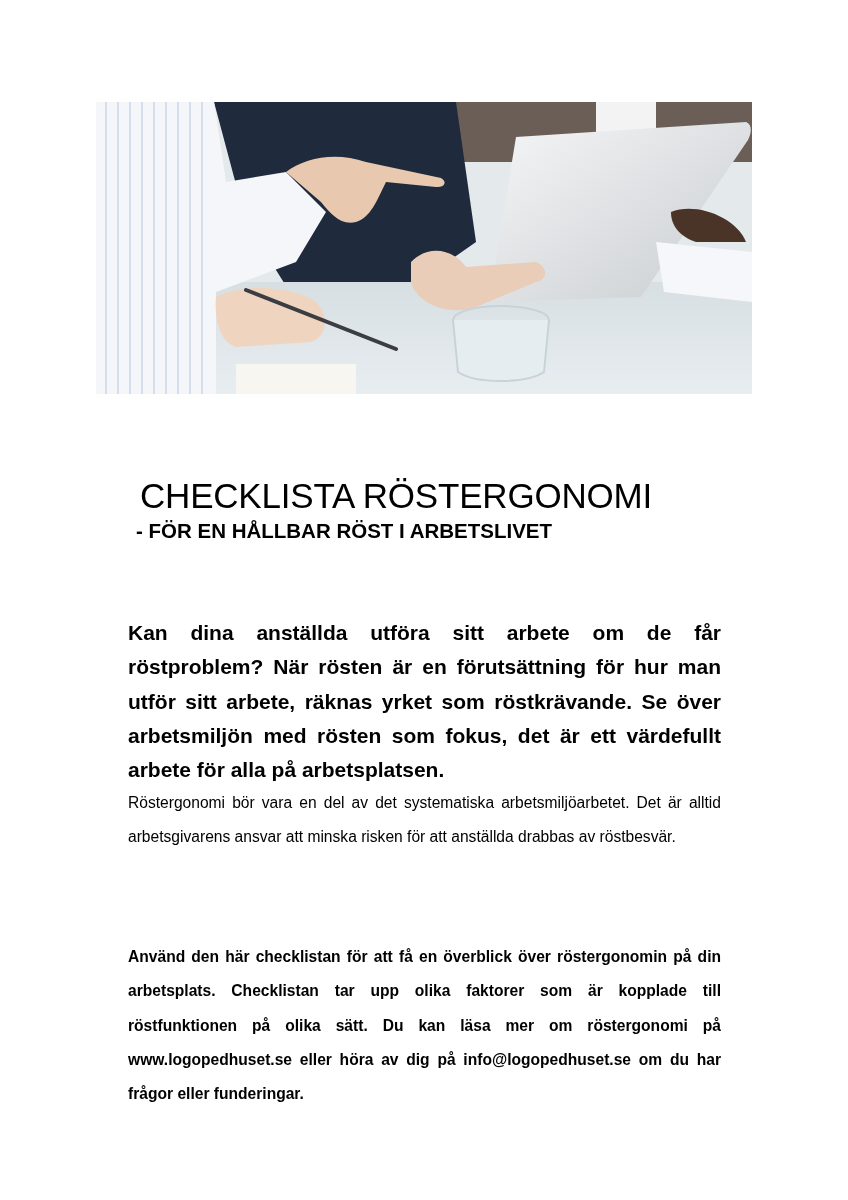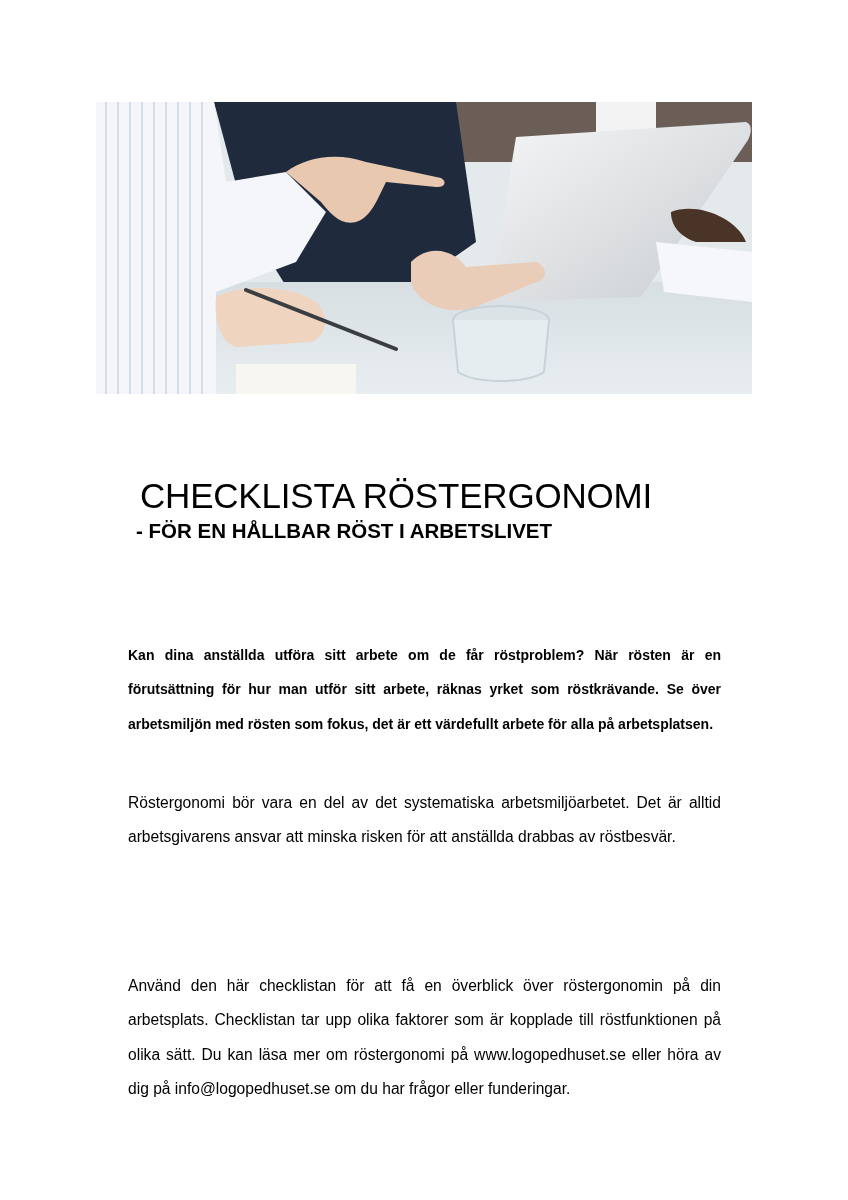--- a/index.html
+++ b/index.html
@@ -9,23 +9,23 @@
     .hero { position: absolute; left: 96px; top: 102px; width: 656px; height: 292px; overflow: hidden;
             background: linear-gradient(180deg, #dfe6ea 0%, #e9eef1 60%, #dfe5e8 100%); }
     .hero svg { display: block; width: 100%; height: 100%; }
 
     .title { position: absolute; left: 128px; top: 464px; font-size: 35px; letter-spacing: -0.2px;
              font-weight: normal; margin: 12px; white-space: nowrap; }
     .subtitle { position: absolute; left: 128px; top: 511px; font-size: 20.5px; margin: 8px; white-space: nowrap; }
 
     .para { position: absolute; left: 128px; width: 593px; margin: 0; font-size: 15.6px;
             line-height: 34.3px; text-align: justify; }
-    .para.bold { font-weight: bold; top: 616px; font-size: 14px; margin-top: 22px; }
+    .para.bold { font-weight: bold; top: 616px; font-size: 21px; }
     .para.p2 { top: 786px; }
-    .para.p3 { top: 969px; }
+    .para.p3 { top: 940px; font-weight: bold; }
   </style>
 </head>
 <body>
 
 <div class="hero">
   <svg viewBox="0 0 656 292" preserveAspectRatio="none">
     <defs>
       <linearGradient id="tab" x1="0" y1="0" x2="1" y2="1">
         <stop offset="0" stop-color="#f4f5f6"></stop>
         <stop offset="1" stop-color="#c9cdd0"></stop>

